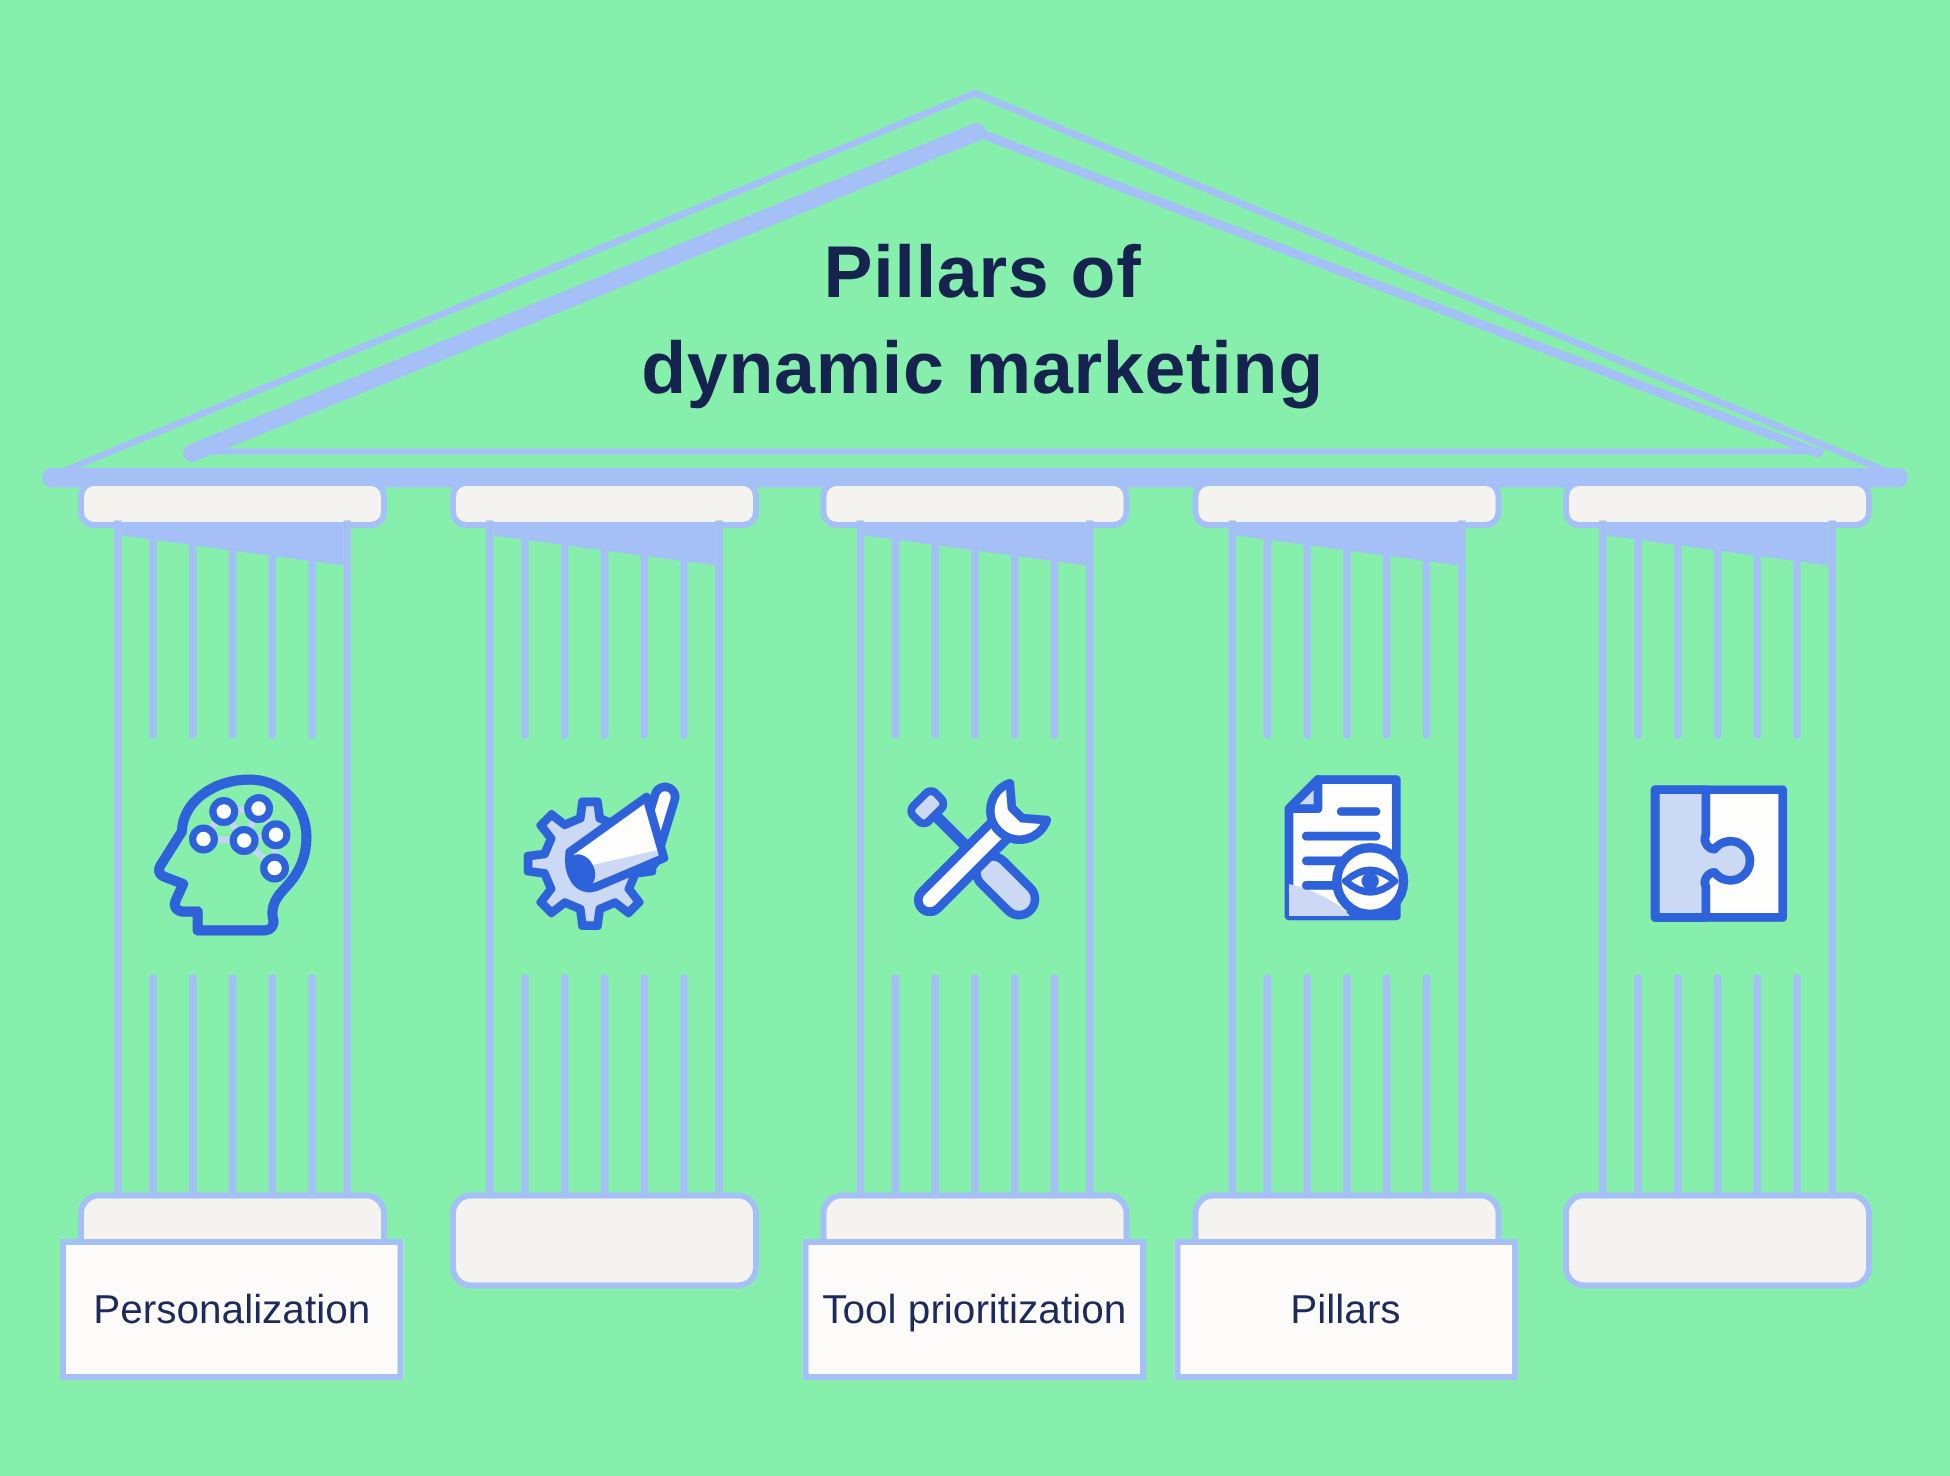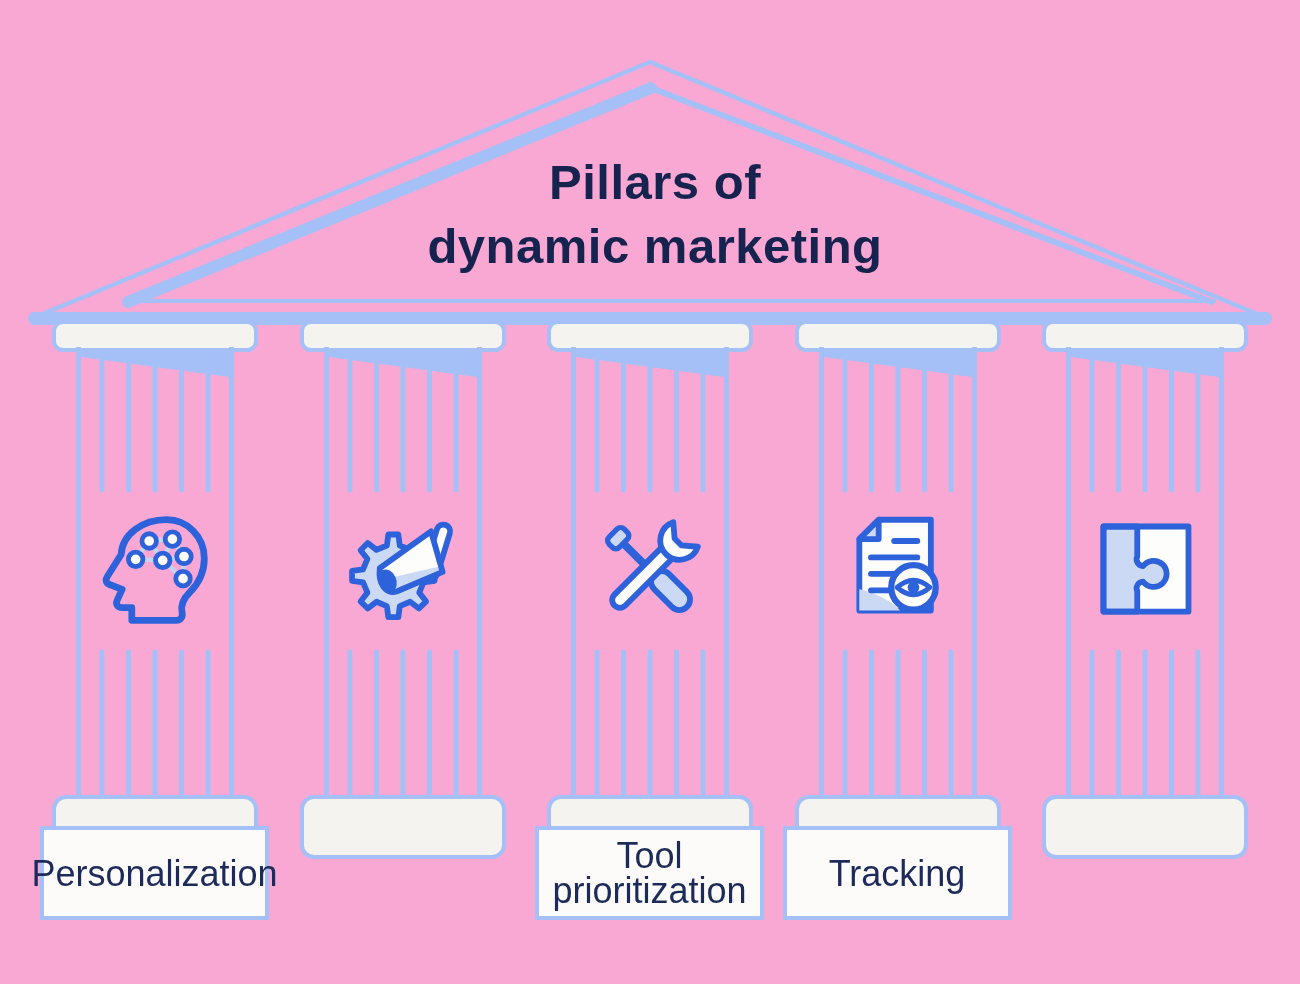--- a/index.html
+++ b/index.html
@@ -1,19 +1,19 @@
 <!DOCTYPE html>
 <html><head>
 <meta charset="utf-8">
 <style>
   html,body{margin:0;padding:0;background:#e8e8e8;}
   .canvas{
     position:relative;
     width:1300px;height:984px;
-    background:#f9a8d4;
+    background:#86efac;
     overflow:hidden;
     font-family:"Liberation Sans", sans-serif;
     margin:0 auto;
   }
   .layer{position:absolute;left:0;top:0;}
   .title{
     position:absolute;left:0;top:150px;width:1310px;
     text-align:center;
     color:#15234e;
     font-weight:bold;
@@ -24,21 +24,21 @@
   .column{position:absolute;top:316px;width:234px;height:612px;}
   .colsvg{position:absolute;left:0;top:0;}
   .icon{position:absolute;left:59px;top:196px;}
   .labelbox{
     position:absolute;left:2px;top:510px;width:221px;height:86px;
     background:#fcfbf9;
     border:4.5px solid #a5c0f7;
     display:flex;align-items:center;justify-content:center;
     text-align:center;
     color:#1d2b5a;
-    font-size:36px;
+    font-size:27px;
     line-height:35px;
   }
 </style>
 </head>
 <body>
 
 <div class="canvas">
 
   <svg class="layer" width="1300" height="984" viewBox="0 0 1300 984">
     <path d="M 33 318 L 650 62 L 1267 318" fill="none" stroke="#a5c0f7" stroke-width="4.5" stroke-linejoin="round" stroke-linecap="round"></path>
@@ -196,21 +196,21 @@
         <line x1="56" y1="30" x2="80" y2="30"></line>
         <line x1="32" y1="47" x2="80" y2="47"></line>
         <line x1="32" y1="64" x2="74" y2="64"></line>
         <line x1="32" y1="81" x2="54" y2="81"></line>
       </g>
       <circle cx="76" cy="78" r="23" fill="#fdfdfc" stroke="#2d62da" stroke-width="6.5"></circle>
       <path d="M 59,78 Q 76,63 93,78 Q 76,93 59,78 Z" fill="#fdfdfc" stroke="#2d62da" stroke-width="5" stroke-linejoin="round"></path>
       <circle cx="76" cy="78" r="6" fill="#2d62da"></circle>
     </svg>
     <div class="labelbox">
-      <span>Tracking</span>
+      <span>Pillars</span>
     </div>
   </div>
 
   <div class="column" style="left:1028px">
     <svg class="colsvg" width="234" height="612" viewBox="0 0 234 612">
       <rect x="16" y="6" width="202" height="28" rx="9" fill="#f4f3ef" stroke="#a5c0f7" stroke-width="4"></rect>
       <g stroke="#a5c0f7" stroke-width="5" stroke-linecap="round">
         <line x1="40.5" y1="31" x2="40.5" y2="483" stroke-linecap="butt"></line>
         <line x1="193.5" y1="31" x2="193.5" y2="483" stroke-linecap="butt"></line>
         <line x1="64" y1="38" x2="64" y2="174"></line>

